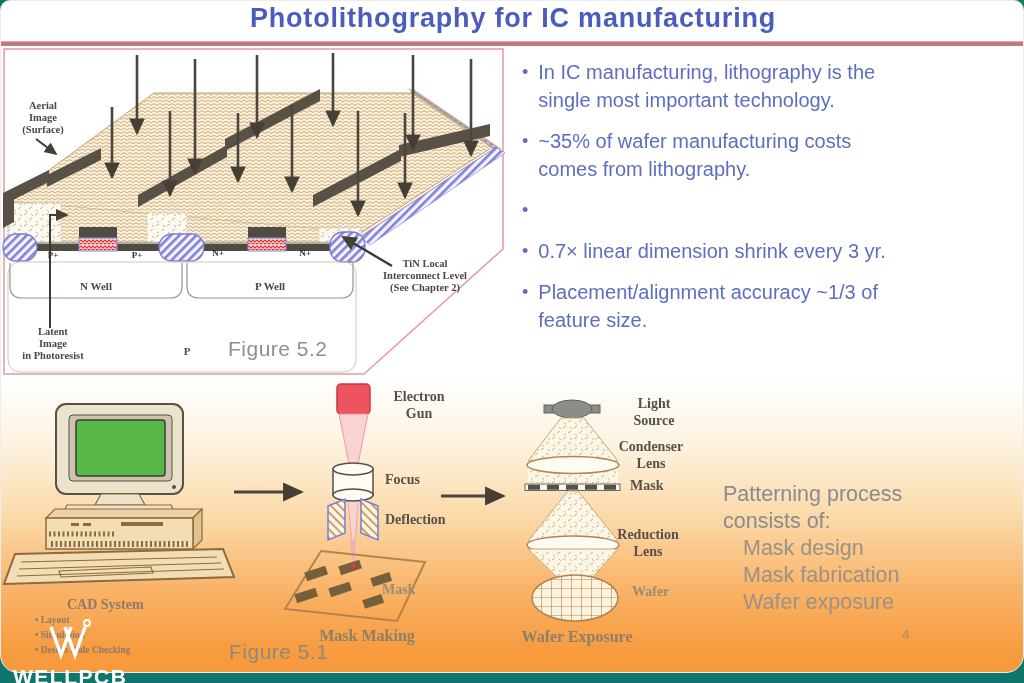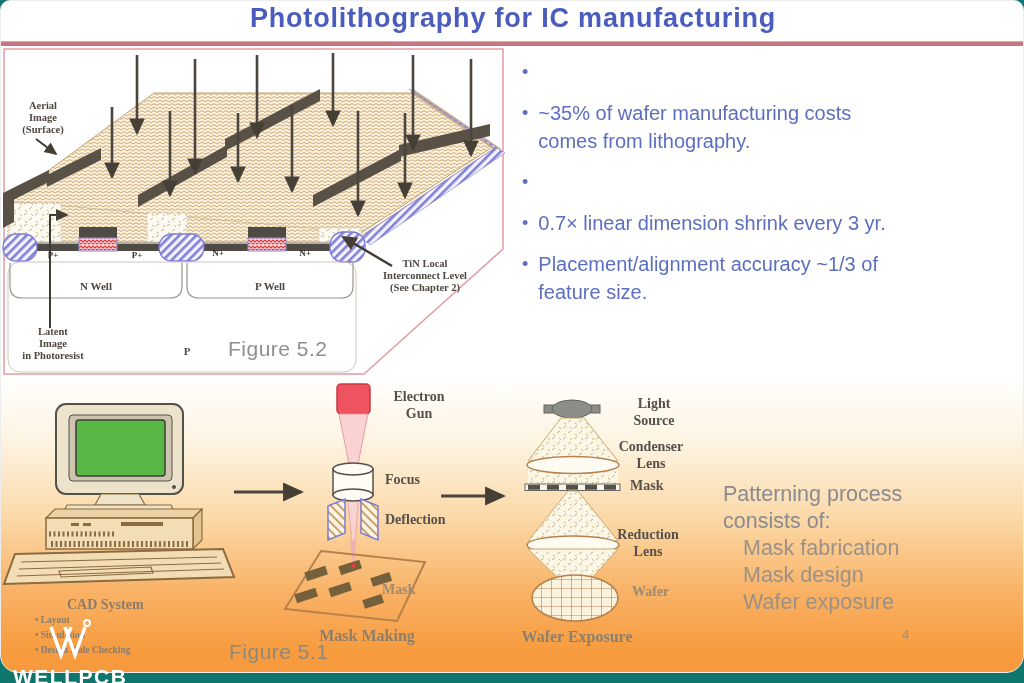--- a/index.html
+++ b/index.html
@@ -143,20 +143,22 @@
   <div class="abs lbl ctr" style="left:186px;top:344px;font-size:11px">P</div>
   <div class="abs imp ctr" style="left:52px;top:249px">P+</div>
   <div class="abs imp ctr" style="left:136px;top:249px">P+</div>
   <div class="abs imp ctr" style="left:217px;top:247px">N+</div>
   <div class="abs imp ctr" style="left:304px;top:247px">N+</div>
   <div class="abs figcap" style="left:227px;top:336px">Figure 5.2</div>
 
   <ul id="bullets" class="abs">
     <li>
           <span class="dot">•</span>
+          <span class="ml">In IC manufacturing, lithography is the
+single most important technology.</span>
         </li>
     <li>
           <span class="dot">•</span>
           <span class="ml">~35% of wafer manufacturing costs
 comes from lithography.</span>
         </li>
     <li>
           <span class="dot">•</span>
         </li>
     <li>
@@ -278,22 +280,22 @@
     <div class="cadhead">CAD System</div>
     <div>• Layout</div>
     <div>• Simulation</div>
     <div>• Design Rule Checking</div>
   </div>
 
   <div id="patterning" class="abs">
     <div class="ml">Patterning process
 consists of:</div>
     <div class="items">
+      <div>Mask design</div>
       <div>Mask fabrication</div>
-      <div>Mask design</div>
       <div>Wafer exposure</div>
     </div>
   </div>
 
   <div id="watermark" class="abs">
     <svg width="46" height="50" viewBox="0 0 46 50">
       <path d="M4,16 L14,44 L24,16" fill="none" stroke="#ffffff" stroke-width="3.5"></path>
       <path d="M18,16 L28,44 L38,16" fill="none" stroke="#ffffff" stroke-width="3.5"></path>
       <circle cx="40" cy="12" r="3" fill="none" stroke="#ffffff" stroke-width="2"></circle>
     </svg>

